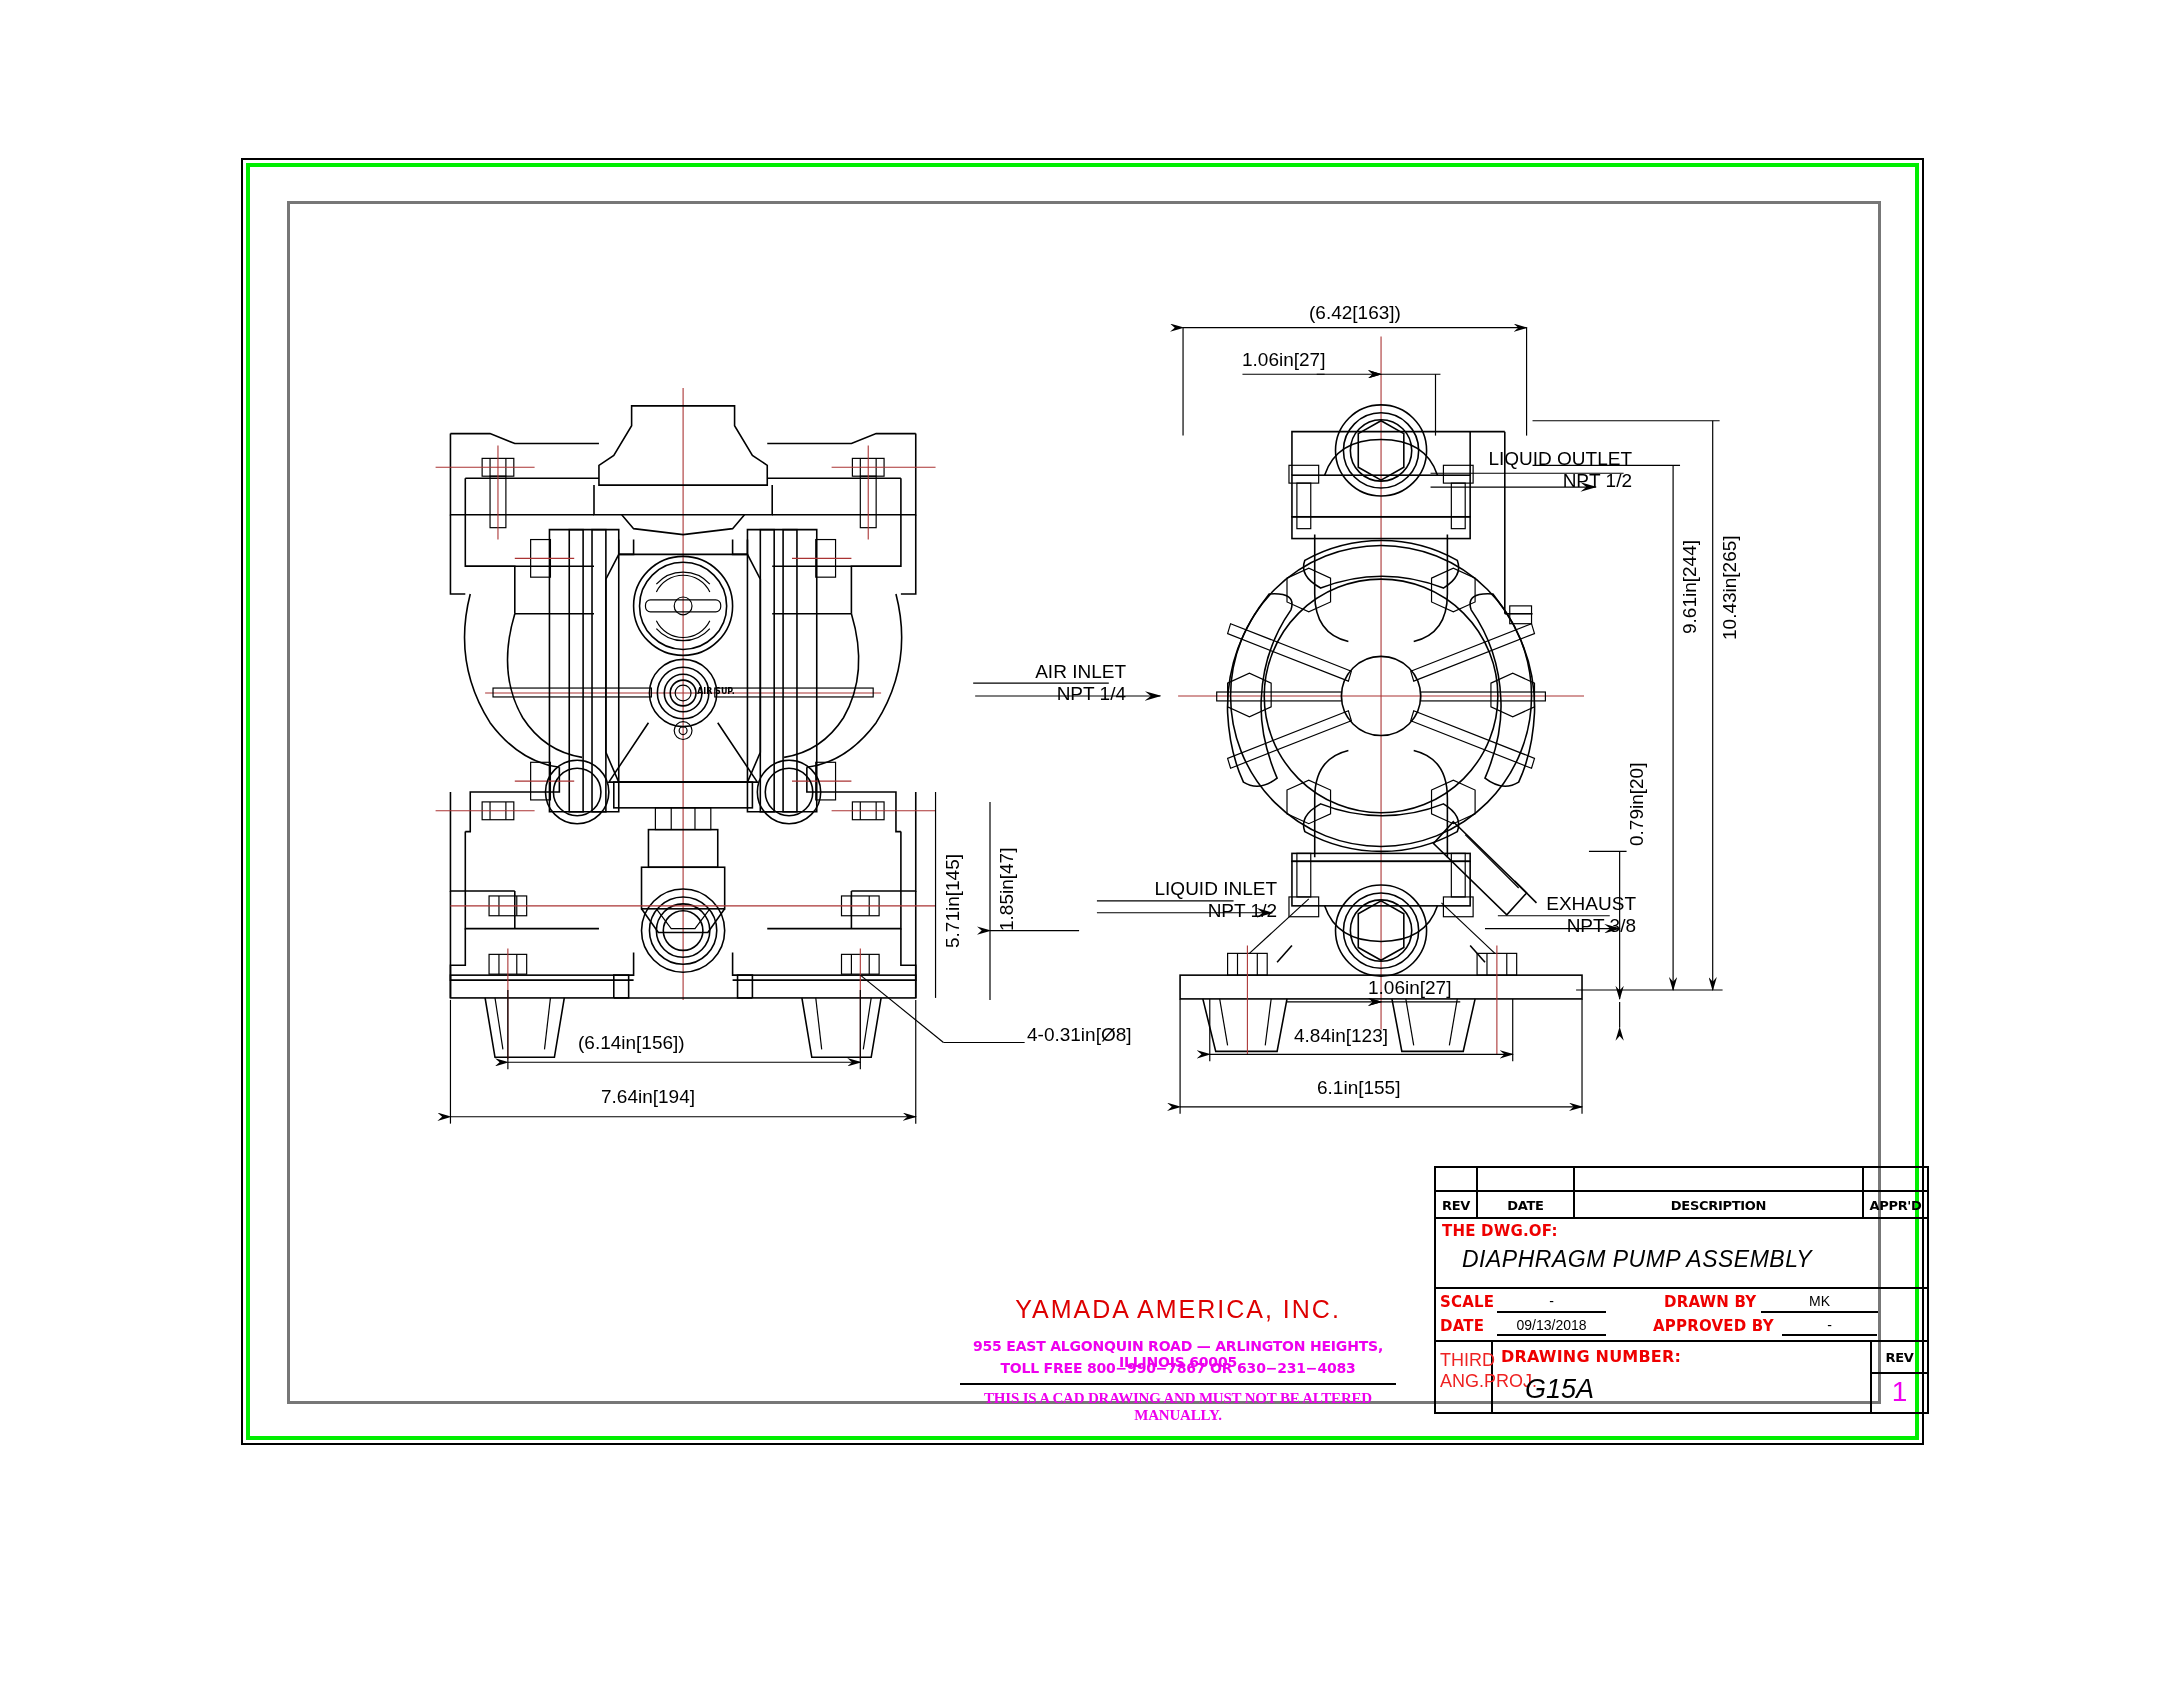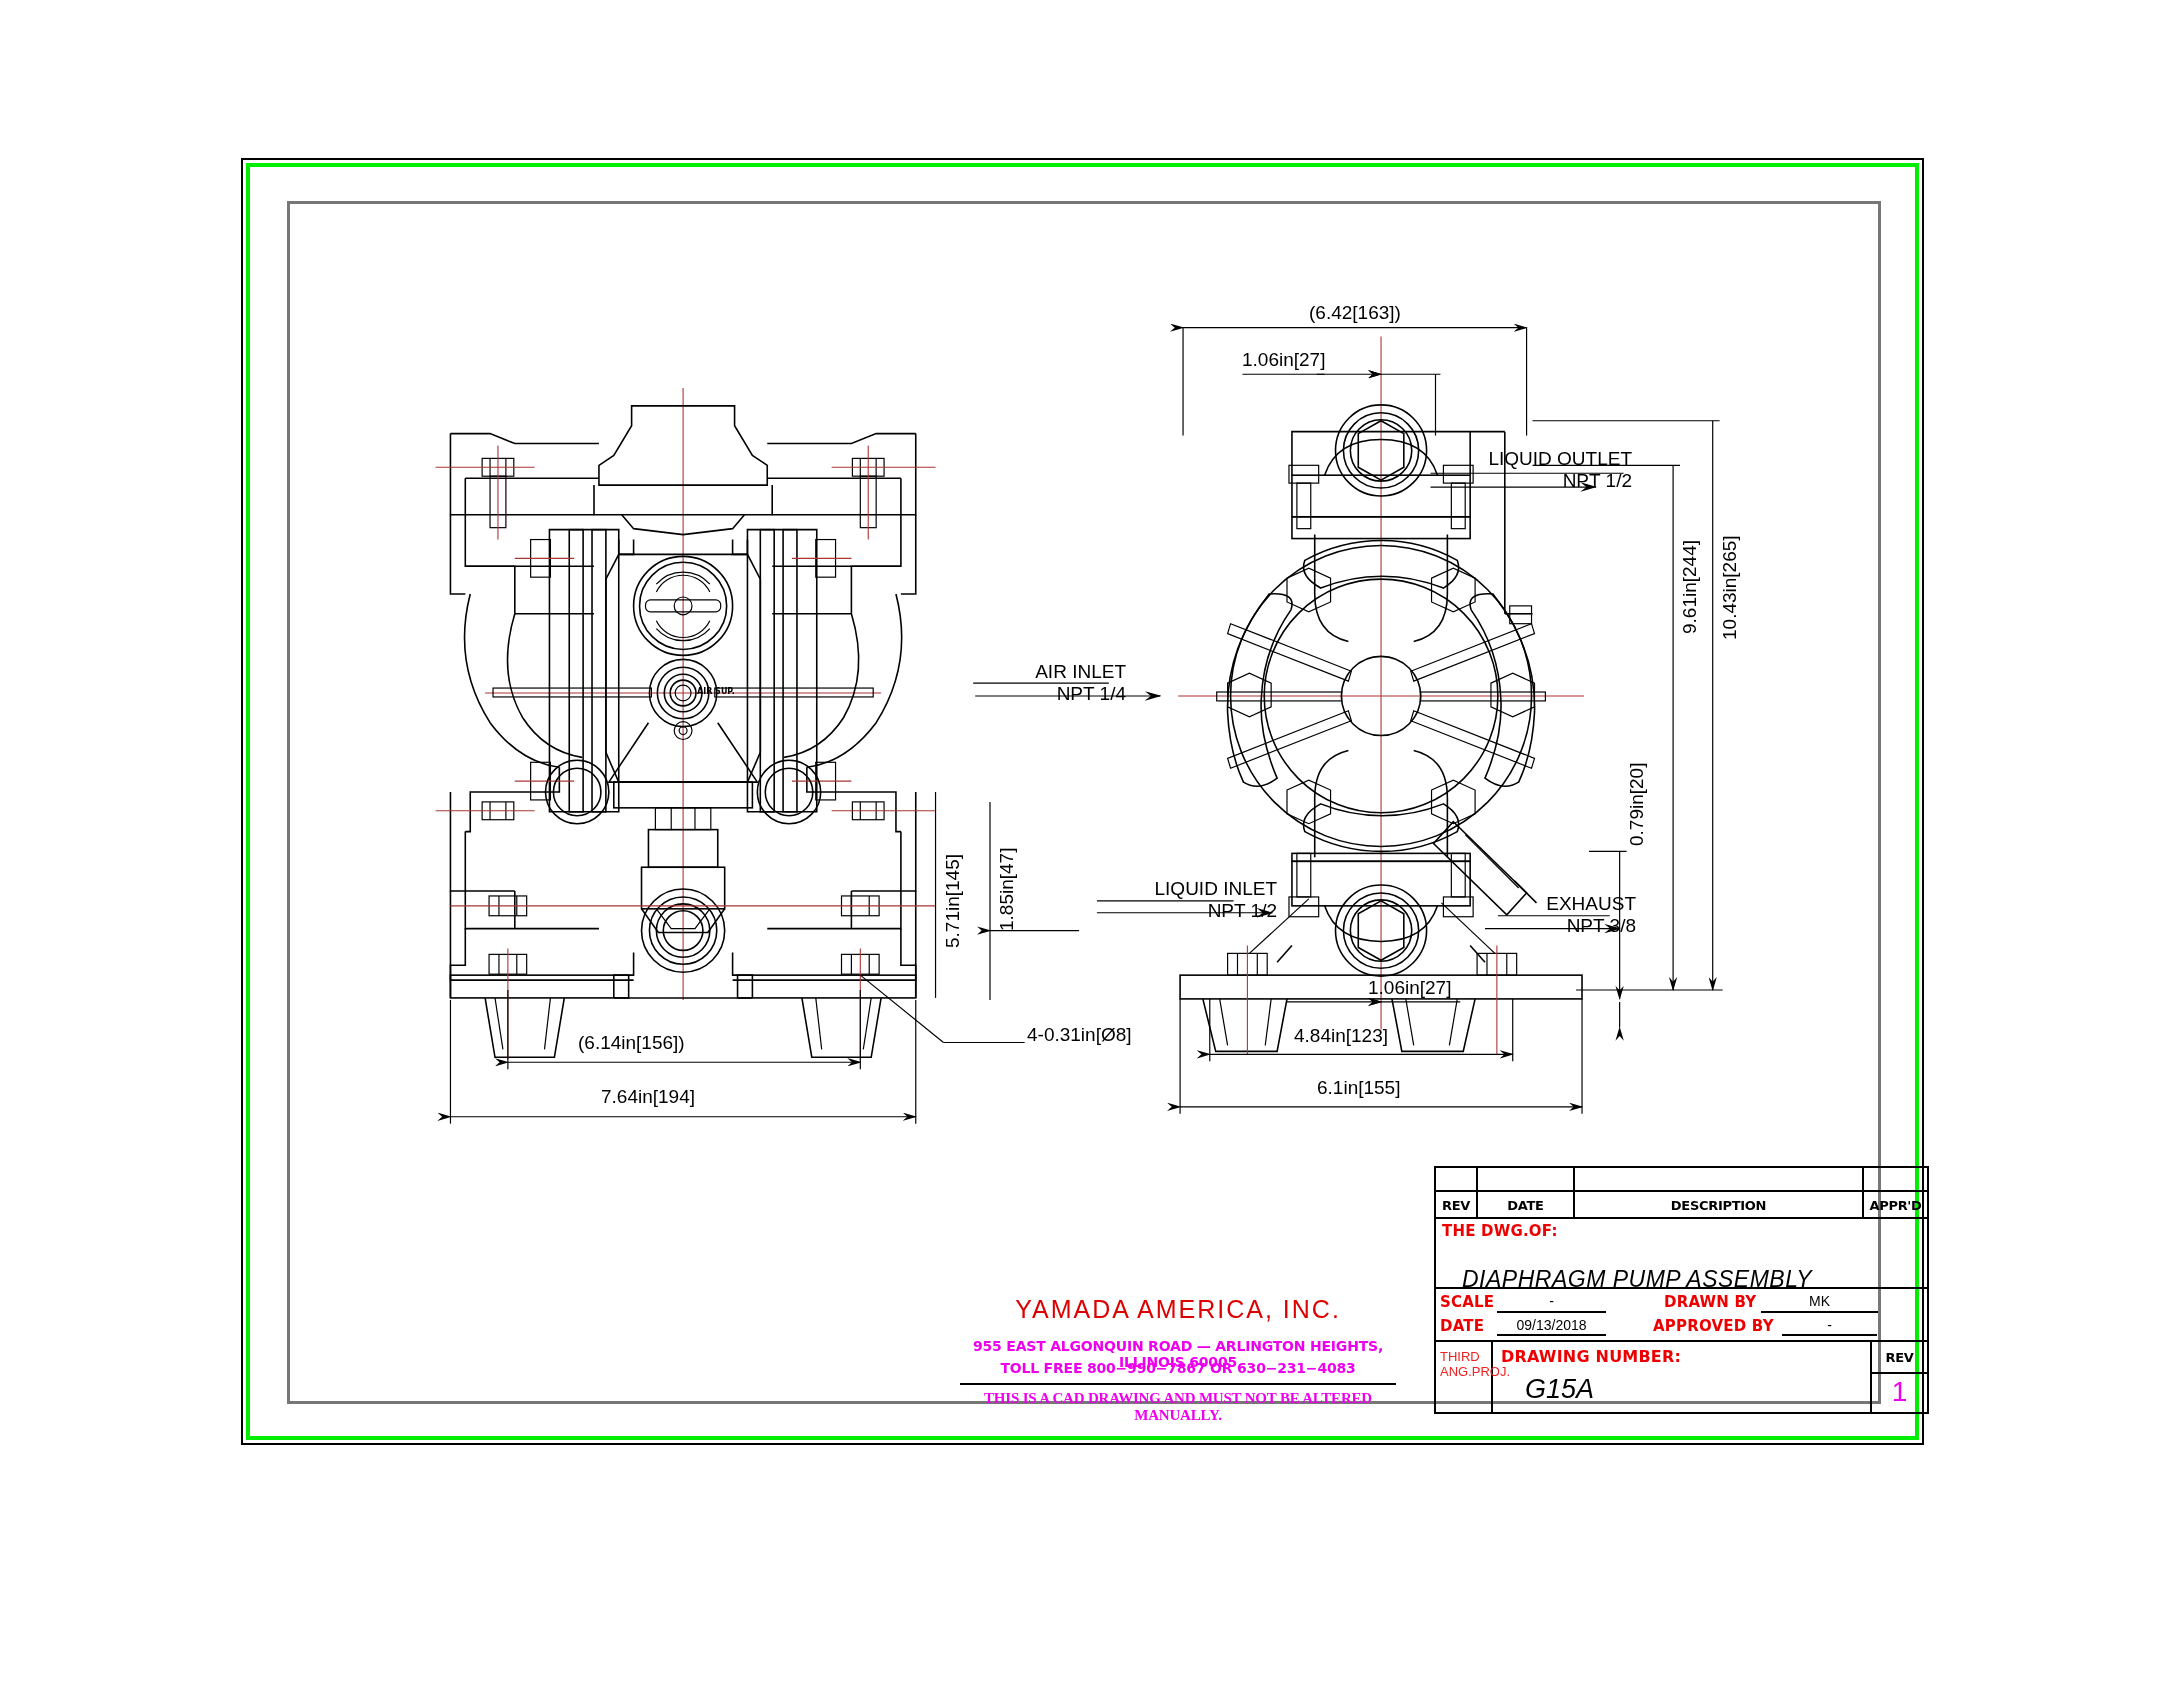--- a/index.html
+++ b/index.html
@@ -31,21 +31,21 @@
   .tb-cell{position:absolute;box-sizing:border-box;display:flex;
            align-items:center;justify-content:center;}
   .tb-hdr{font-weight:bold;font-size:13px;color:#000;
           font-family:"DejaVu Sans", sans-serif;letter-spacing:-0.3px;}
   .magenta{color:#ee00ee;}
   .tb-red-lbl{font-weight:bold;font-size:15px;color:#ee0000;
               font-family:"DejaVu Sans", sans-serif;letter-spacing:0.2px;}
   .tb-ital{font-style:italic;font-size:23px;color:#000;
            font-family:"Liberation Sans", sans-serif;letter-spacing:0.5px;}
   .tb-val{font-size:14px;color:#000;font-family:"Liberation Sans", sans-serif;}
-  .tb-small{font-size:13px;color:#ee2222;
+  .tb-small{font-size:18px;color:#ee2222;
             font-family:"Liberation Sans", sans-serif;line-height:1.15;}
 
   
   #company-block{
     position:absolute;left:965px;top:1287px;width:426px;height:127px;
   }
   #company-name{
     position:absolute;left:0;top:8px;width:426px;text-align:center;
     font-size:25px;color:#dd0000;letter-spacing:2px;
     font-family:"Liberation Sans", sans-serif;
@@ -456,21 +456,21 @@
   <div class="tb-line" style="left:42px;top:0;width:2px;height:53px;"></div>
   <div class="tb-line" style="left:139px;top:0;width:2px;height:53px;"></div>
   <div class="tb-line" style="left:428px;top:0;width:2px;height:53px;"></div>
 
   <div class="tb-cell tb-hdr" style="left:2px;top:26px;width:40px;height:26px;">REV</div>
   <div class="tb-cell tb-hdr" style="left:44px;top:26px;width:95px;height:26px;">DATE</div>
   <div class="tb-cell tb-hdr" style="left:141px;top:26px;width:287px;height:26px;">DESCRIPTION</div>
   <div class="tb-cell tb-hdr" style="left:430px;top:26px;width:63px;height:26px;">APPR'D</div>
 
   <div class="tb-cell tb-red-lbl" style="left:8px;top:55px;width:129px;height:20px;justify-content:flex-start;">THE DWG.OF:</div>
-  <div class="tb-cell tb-ital" style="left:28px;top:77px;width:446px;height:32px;justify-content:flex-start;margin-top:20px;">DIAPHRAGM PUMP ASSEMBLY</div>
+  <div class="tb-cell tb-ital" style="left:28px;top:77px;width:446px;height:32px;justify-content:flex-start;">DIAPHRAGM PUMP ASSEMBLY</div>
   <div class="tb-line" style="left:0;top:121px;width:495px;height:2px;"></div>
 
   <div class="tb-cell tb-red-lbl" style="left:6px;top:125px;width:59px;height:22px;justify-content:flex-start;">SCALE</div>
   <div class="tb-line" style="left:63px;top:145px;width:109px;height:2px;"></div>
   <div class="tb-cell tb-val" style="left:63px;top:125px;width:109px;height:20px;">-</div>
 
   <div class="tb-cell tb-red-lbl" style="left:6px;top:149px;width:59px;height:22px;justify-content:flex-start;">DATE</div>
   <div class="tb-line" style="left:63px;top:168px;width:109px;height:2px;"></div>
   <div class="tb-cell tb-val" style="left:63px;top:149px;width:109px;height:20px;text-align:right;">09/13/2018</div>
 

